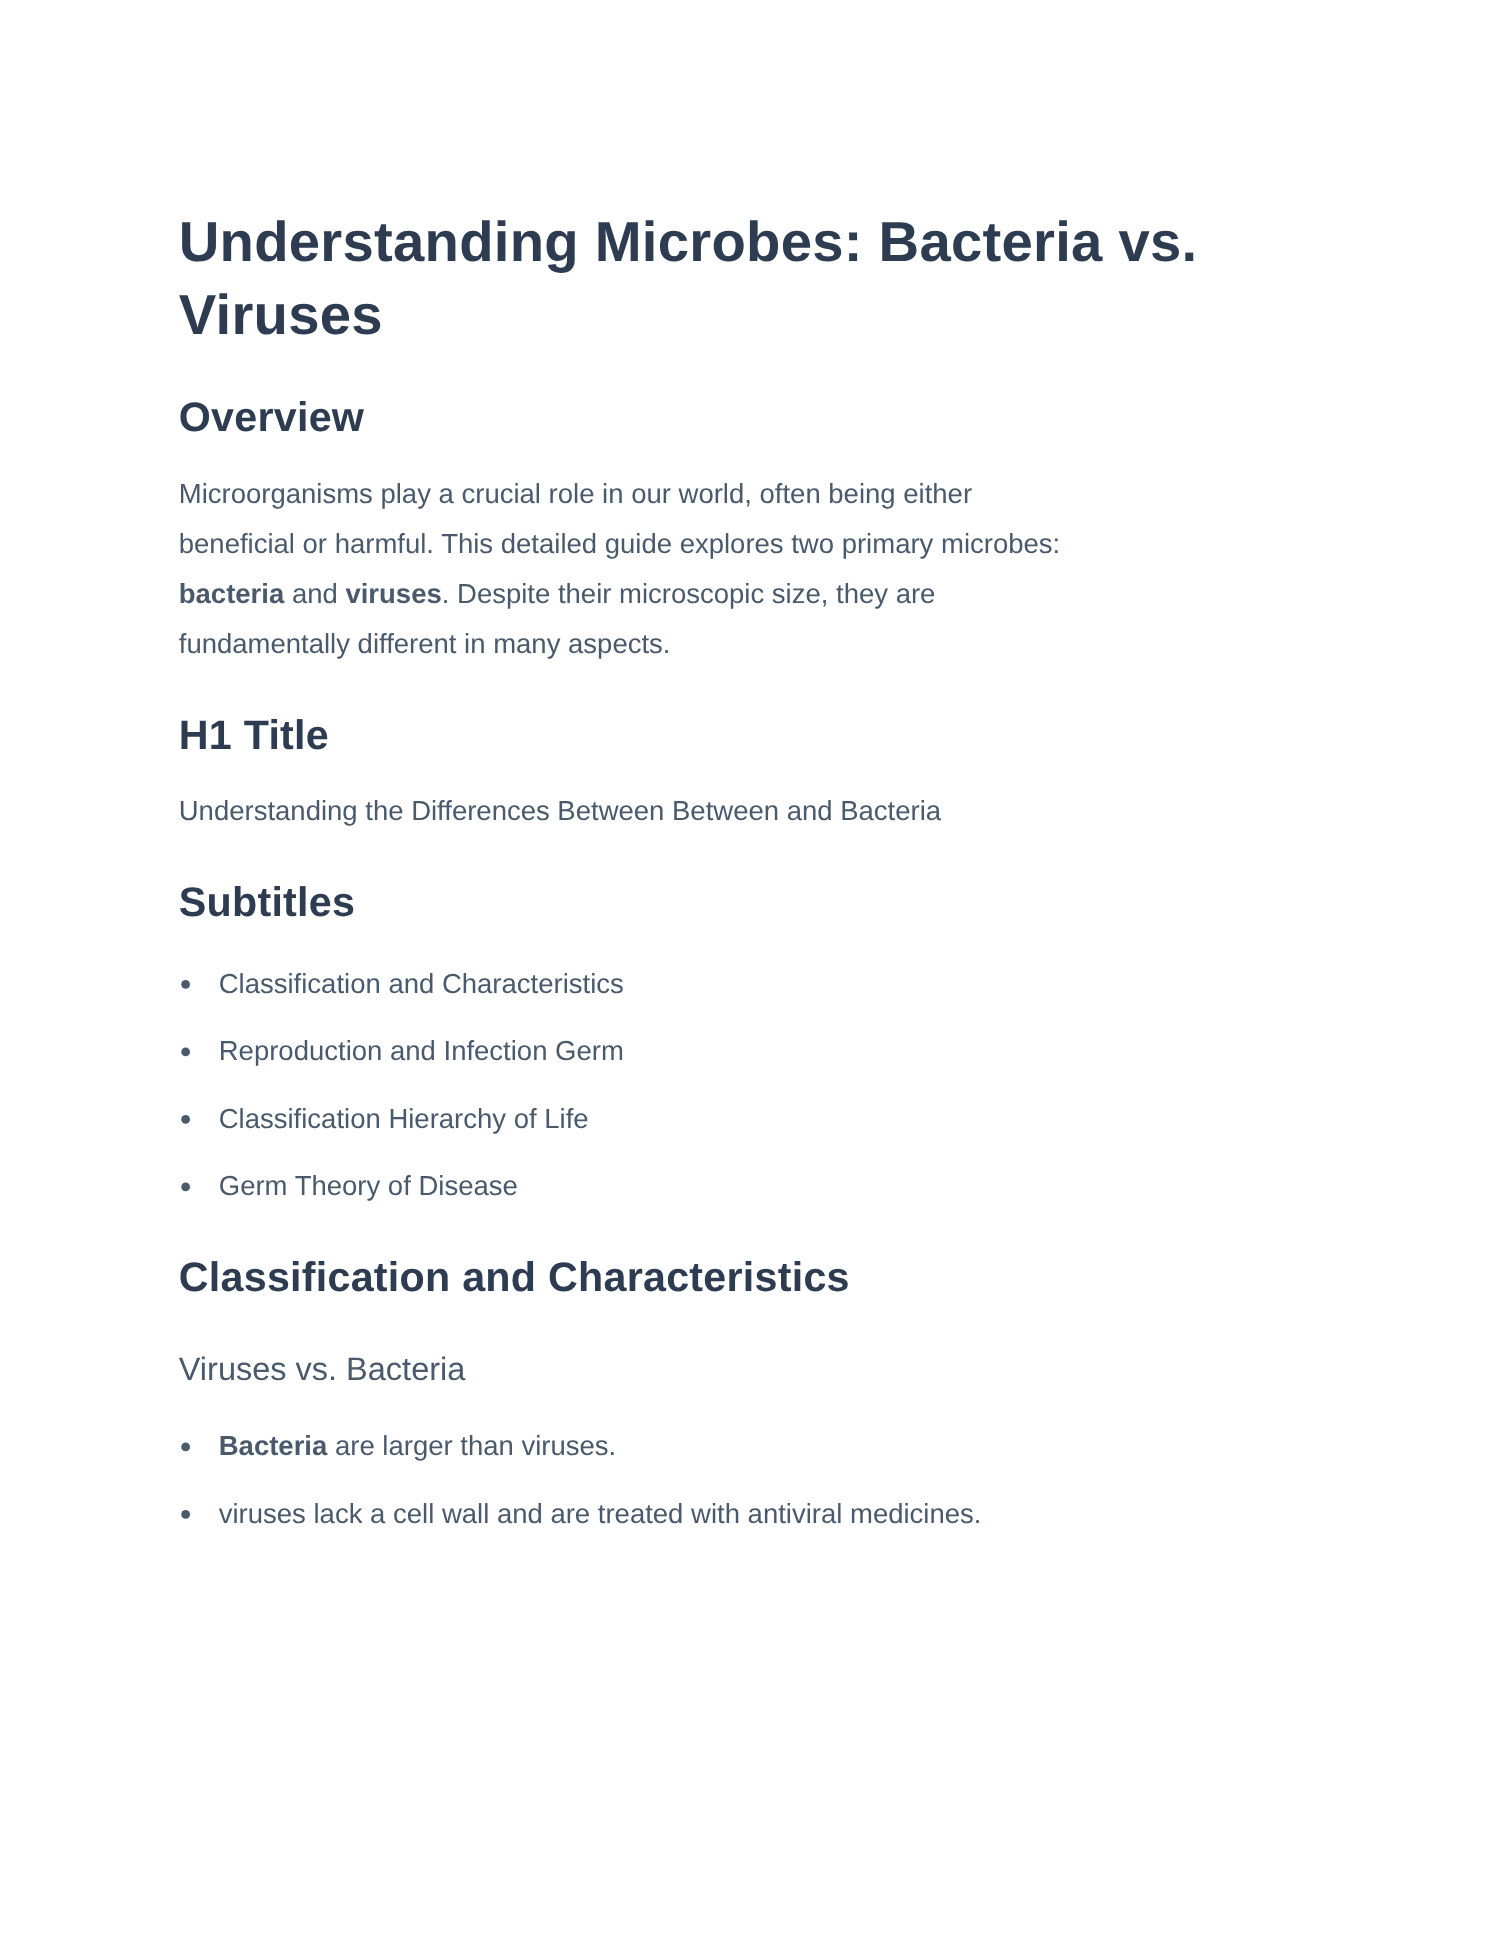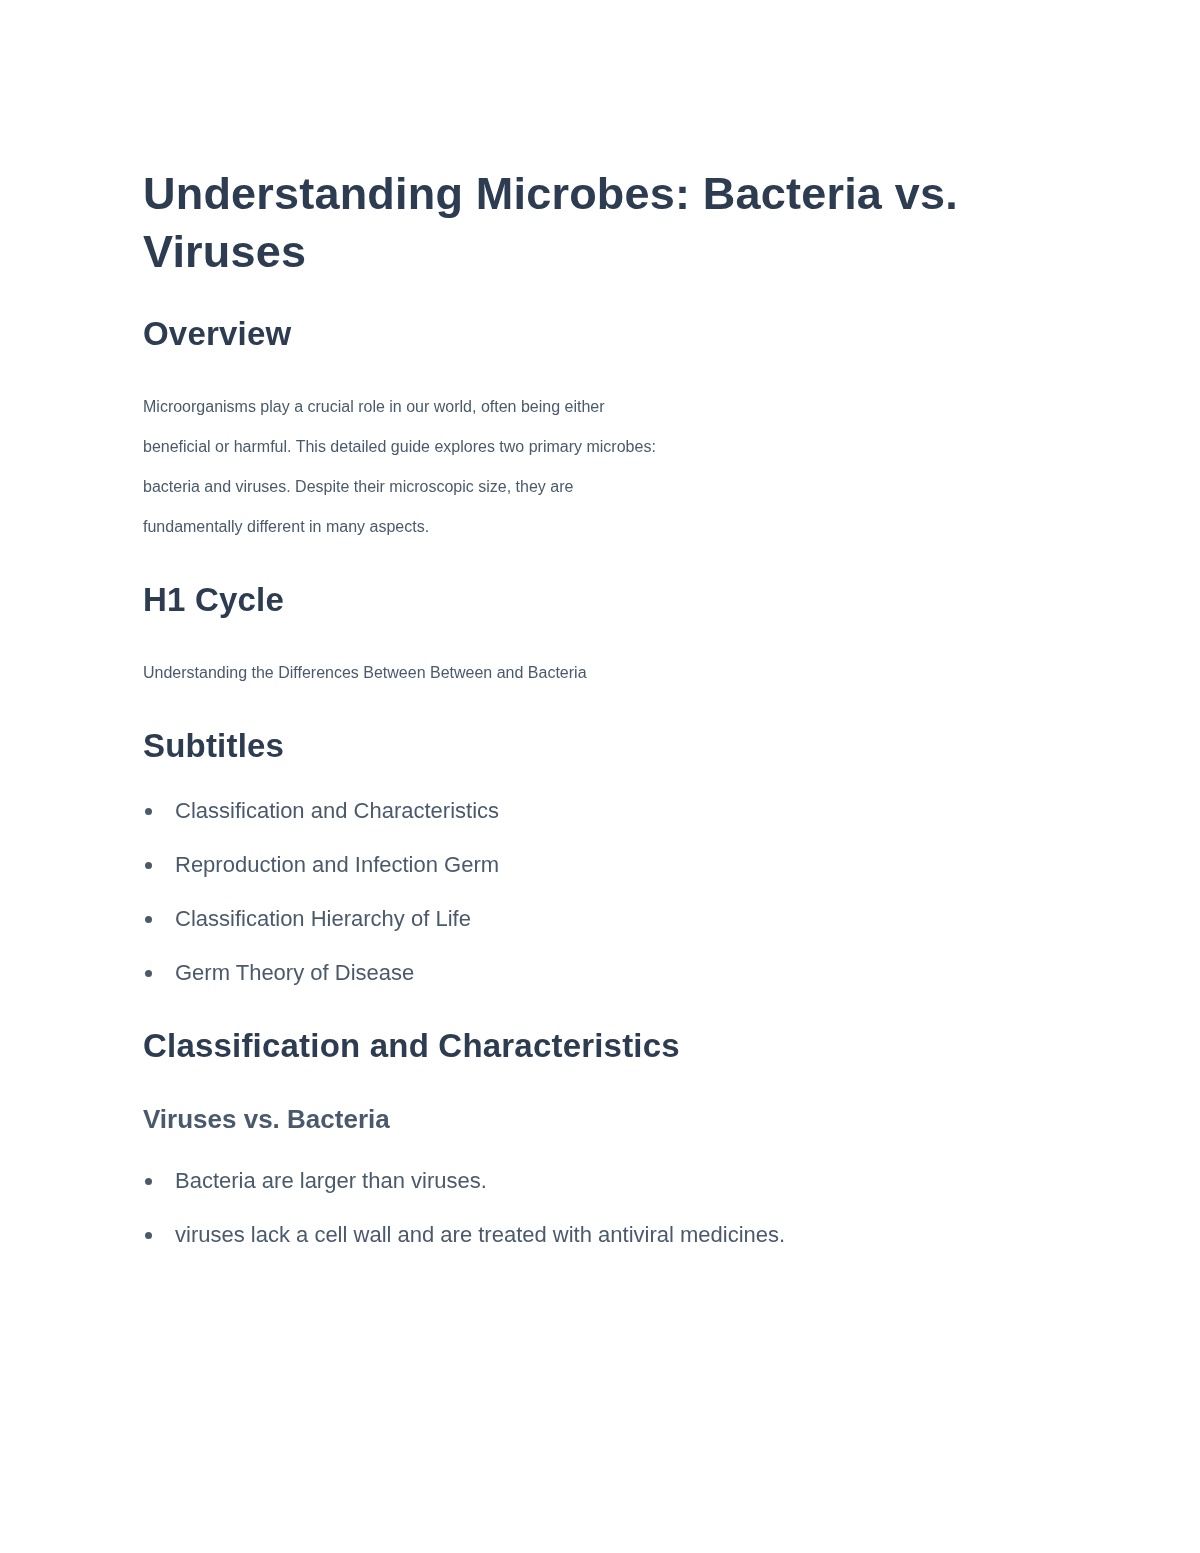--- a/index.html
+++ b/index.html
@@ -34,31 +34,31 @@
     font-size: 33px;
     line-height: 42px;
     font-weight: 700;
     color: var(--heading);
     letter-spacing: 0.2px;
   }
   h3.sub-heading {
     margin: 34px 0 15px 0;
     font-size: 26px;
     line-height: 36px;
-    font-weight: 700;
+    font-weight: 400;
     color: var(--body);
   }
   .para {
-    margin: 32px 0 0 0;
-    font-size: 16px;
+    margin: 20px 0 0 0;
+    font-size: 22px;
     line-height: 40px;
     color: var(--body);
   }
   .line { display: block; white-space: nowrap; }
-  .b { font-weight: 400; }
+  .b { font-weight: 700; }
   ul.bullets {
     margin: 24px 0 0 0;
     padding: 0;
     list-style: none;
   }
   ul.bullets li {
     position: relative;
     padding-left: 32px;
     margin-bottom: 14px;
     font-size: 22px;
@@ -88,21 +88,21 @@
 
   <h2 class="sec-heading">Overview</h2>
 
   <div class="para">
     <span class="line"><span>Microorganisms play a crucial role in our world, often being either</span></span>
     <span class="line"><span>beneficial or harmful. This detailed guide explores two primary microbes:</span></span>
     <span class="line"><span class="b">bacteria</span><span> and </span><span class="b">viruses</span><span>. Despite their microscopic size, they are</span></span>
     <span class="line"><span>fundamentally different in many aspects.</span></span>
   </div>
 
-  <h2 class="sec-heading">H1 Cycle</h2>
+  <h2 class="sec-heading">H1 Title</h2>
 
   <div class="para">
     <span class="line">Understanding the Differences Between Between and Bacteria</span>
   </div>
 
   <h2 class="sec-heading">Subtitles</h2>
 
   <ul class="bullets">
     <li>
       <span class="dot"></span>

